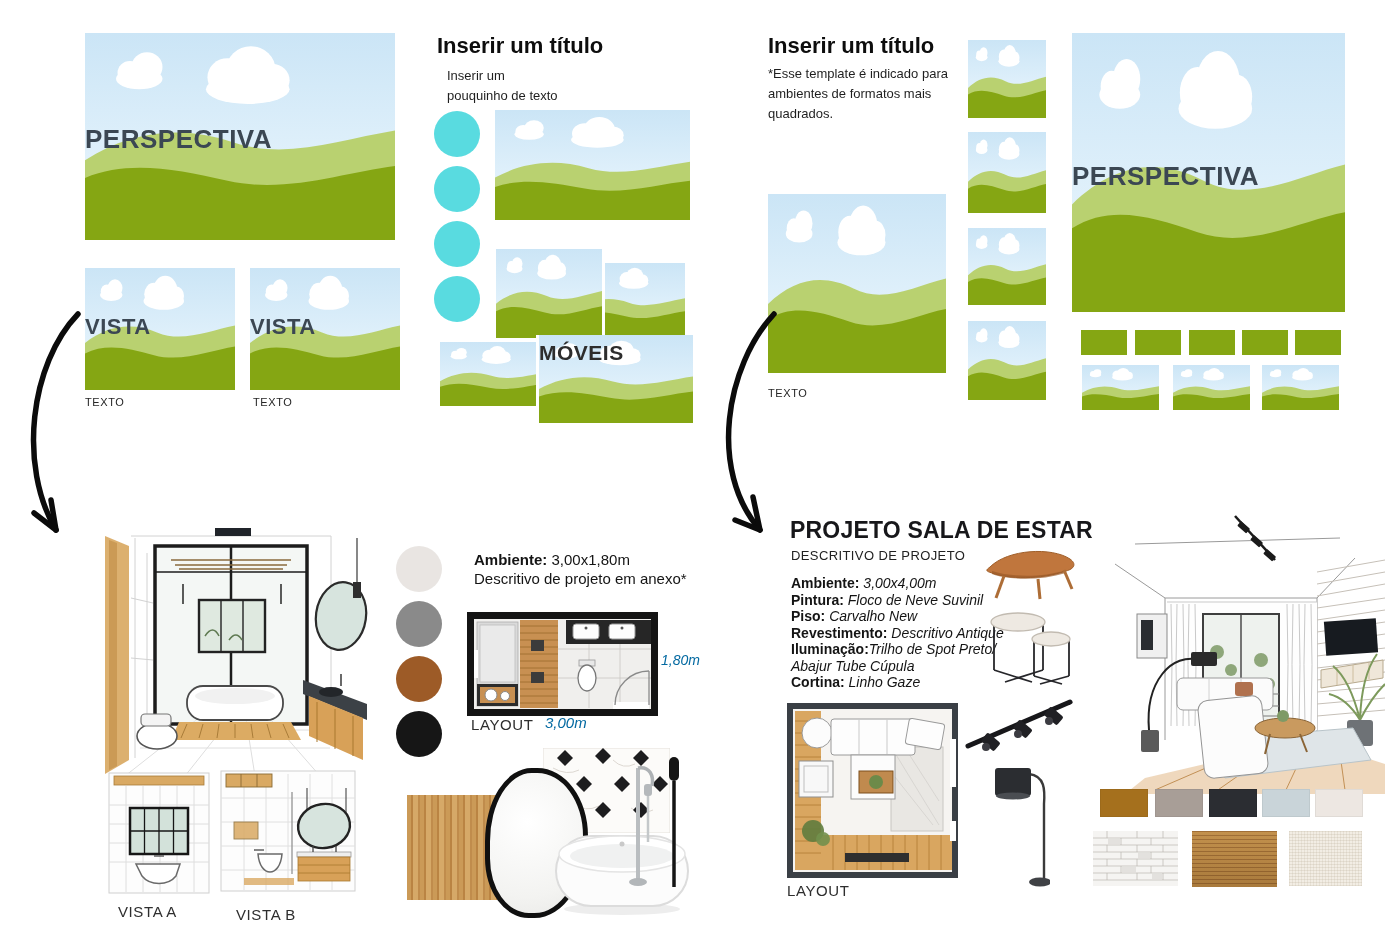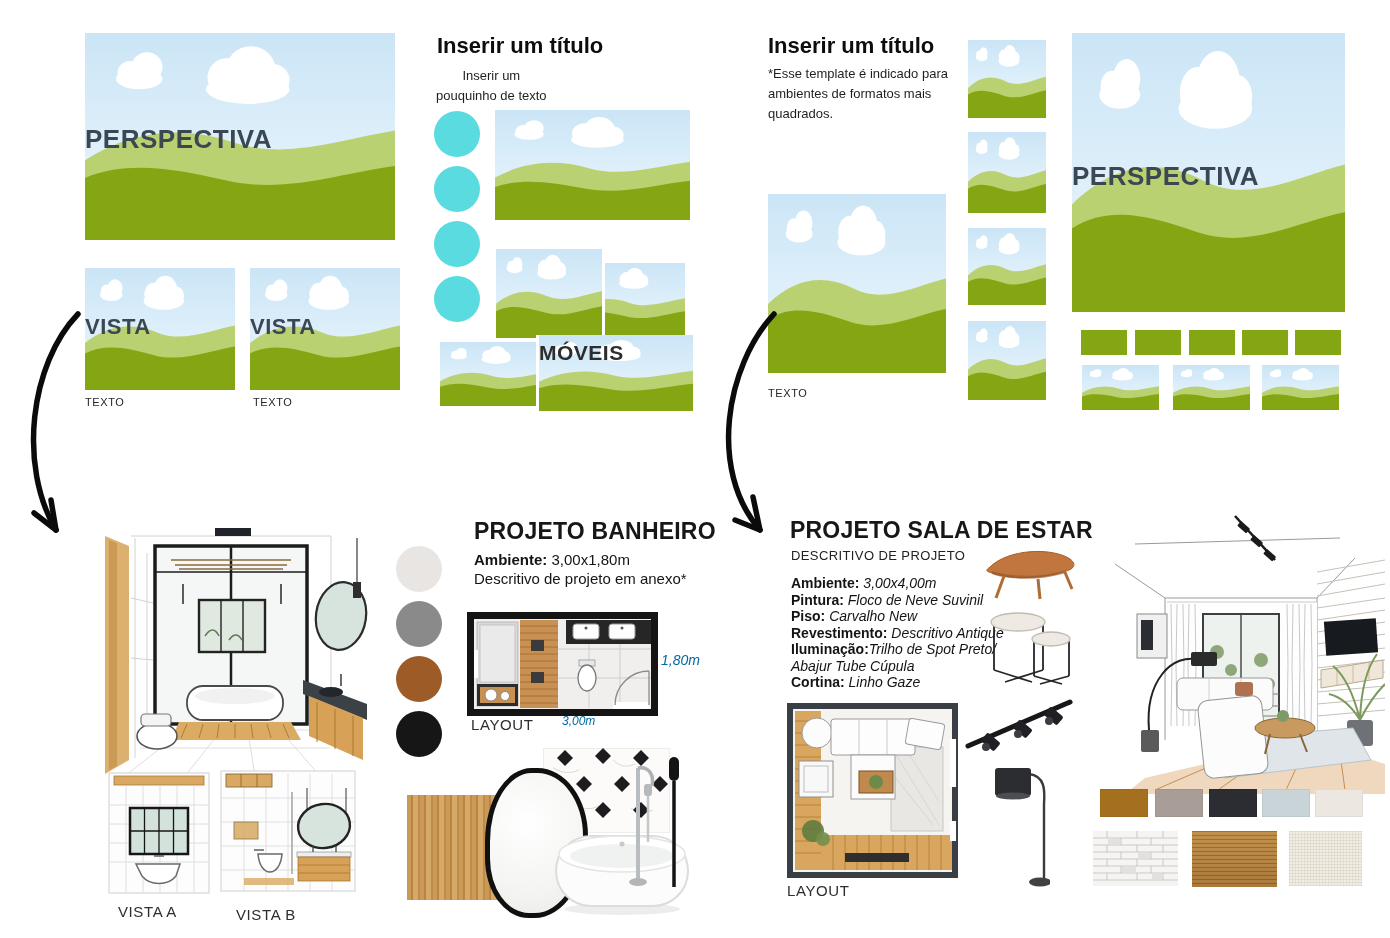--- a/index.html
+++ b/index.html
@@ -67,21 +67,21 @@
   <div class="ph" style="left:250px;top:268px;width:150px;height:122px;">
     <svg viewBox="0 0 200 140" preserveAspectRatio="none">
         <use href="#scene"></use>
       </svg>
     <div class="ph-label" style="top:38%;font-size:22px;">VISTA</div>
   </div>
   <div class="abs texto" style="left:85px;top:396px;">TEXTO</div>
   <div class="abs texto" style="left:253px;top:396px;">TEXTO</div>
 
   <div class="abs h-title" style="left:437px;top:33px;">Inserir um título</div>
-  <div class="abs body-sm" style="left:436px;top:66px;text-align:center;">
+  <div class="abs body-sm" style="left:447px;top:66px;">
     <span>Inserir um</span><br>
     <span>pouquinho de texto</span>
   </div>
 
   <div class="circle" style="left: 434px; top: 111px; width: 46px; height: 46px; background: rgb(89, 219, 224);"></div>
   <div class="circle" style="left: 434px; top: 166px; width: 46px; height: 46px; background: rgb(89, 219, 224);"></div>
   <div class="circle" style="left: 434px; top: 221px; width: 46px; height: 46px; background: rgb(89, 219, 224);"></div>
   <div class="circle" style="left: 434px; top: 276px; width: 46px; height: 46px; background: rgb(89, 219, 224);"></div>
 
   <div class="ph" style="left:495px;top:110px;width:195px;height:110px;">
@@ -97,21 +97,21 @@
   <div class="ph" style="left:496px;top:249px;width:106px;height:89px;z-index:2;border-right:3px solid #fff;">
     <svg viewBox="0 0 200 140" preserveAspectRatio="none">
         <use href="#scene"></use>
       </svg>
   </div>
   <div class="ph" style="left:438px;top:340px;width:107px;height:64px;z-index:3;border:2px solid #fff;">
     <svg viewBox="0 0 200 140" preserveAspectRatio="none">
         <use href="#scene"></use>
       </svg>
   </div>
-  <div class="ph" style="left:536px;top:335px;width:154px;height:76px;z-index:4;border-left:3px solid #fff;">
+  <div class="ph" style="left:536px;top:335px;width:154px;height:88px;z-index:4;border-left:3px solid #fff;">
     <svg viewBox="0 0 200 140" preserveAspectRatio="none">
         <use href="#scene"></use>
       </svg>
     <div class="ph-label" style="top:6px;font-size:21px;color:#2d2d2d;">MÓVEIS</div>
   </div>
 
   <svg class="abs" style="left:10px;top:300px;" width="90" height="245" viewBox="0 0 90 245">
     <path d="M68,14 C20,64 8,166 46,230" fill="none" stroke="#0b0b0b" stroke-width="5.5" stroke-linecap="round"></path>
     <path d="M46,230 L24,213 M46,230 L41,200" fill="none" stroke="#0b0b0b" stroke-width="5.5" stroke-linecap="round"></path>
   </svg>
@@ -304,21 +304,20 @@
     </svg>
   </div>
   <div class="abs layout-lab" style="left:118px;top:903px;">VISTA A</div>
   <div class="abs layout-lab" style="left:236px;top:906px;">VISTA B</div>
 
   <div class="circle" style="left: 396px; top: 546px; width: 46px; height: 46px; background: rgb(233, 229, 226);"></div>
   <div class="circle" style="left: 396px; top: 601px; width: 46px; height: 46px; background: rgb(138, 138, 138);"></div>
   <div class="circle" style="left: 396px; top: 656px; width: 46px; height: 46px; background: rgb(157, 91, 39);"></div>
   <div class="circle" style="left: 396px; top: 711px; width: 46px; height: 46px; background: rgb(22, 22, 22);"></div>
 
-  <div class="abs proj-title" style="left:474px;top:518px;">PROJETO BANHEIRO</div>
   <div class="abs spec" style="left:474px;top:552px;font-size:15px;">
     <b>Ambiente:</b>
     <span>3,00x1,80m</span>
   </div>
   <div class="abs spec" style="left:474px;top:571px;font-size:15px;">Descritivo de projeto em anexo*</div>
 
   <div class="sketch" style="left:467px;top:612px;width:191px;height:104px;">
     <svg viewBox="0 0 191 104">
       <rect width="191" height="104" fill="#141414"></rect>
       <rect x="7" y="7" width="177" height="90" fill="#f1f0ee"></rect>
@@ -360,21 +359,21 @@
         <circle cx="155" cy="16" r="1.5" fill="#555"></circle>
       <rect x="112" y="48" width="16" height="6" fill="#e8e8e8" stroke="#999" stroke-width="0.8"></rect>
       <ellipse cx="120" cy="66" rx="9" ry="13" fill="#ffffff" stroke="#777" stroke-width="1.3"></ellipse>
       <rect x="146" y="90" width="36" height="7" fill="#ffffff"></rect>
       <path d="M182,59 A34,34 0 0 0 148,93" fill="none" stroke="#8a8a8a" stroke-width="1.3"></path>
       <line x1="182" y1="59" x2="182" y2="93" stroke="#8a8a8a" stroke-width="1.3"></line>
     </svg>
   </div>
   <div class="abs dim" style="left:661px;top:652px;">1,80m</div>
   <div class="abs layout-lab" style="left:471px;top:716px;">LAYOUT</div>
-  <div class="abs dim" style="left:562px;top:714px;font-size:12px;">3,00m</div>
+  <div class="abs dim" style="left:545px;top:714px;font-size:15px;">3,00m</div>
 
   <div class="abs" style="left:407px;top:795px;width:90px;height:105px;background:repeating-linear-gradient(90deg,#cb9a57 0px,#cb9a57 4px,#ba8443 4px,#ba8443 6px,#d6a968 6px,#d6a968 11px,#c08c4c 11px,#c08c4c 13px);"></div>
   <div class="sketch" style="left:543px;top:748px;width:127px;height:85px;z-index:1;">
     <svg viewBox="0 0 127 85">
       <rect width="127" height="85" fill="#fcfbf9" stroke="#e4e0da"></rect>
       <g stroke="#ddd8d2" fill="none" stroke-width="1">
         <path d="M10,20 q14,8 26,2 M70,12 q10,10 22,4 M30,55 q12,10 26,3 M88,60 q10,8 22,2"></path>
       </g>
       <g fill="#1d1d1f">
         <path d="M22,2 l8,8 -8,8 -8,-8 z"></path>

